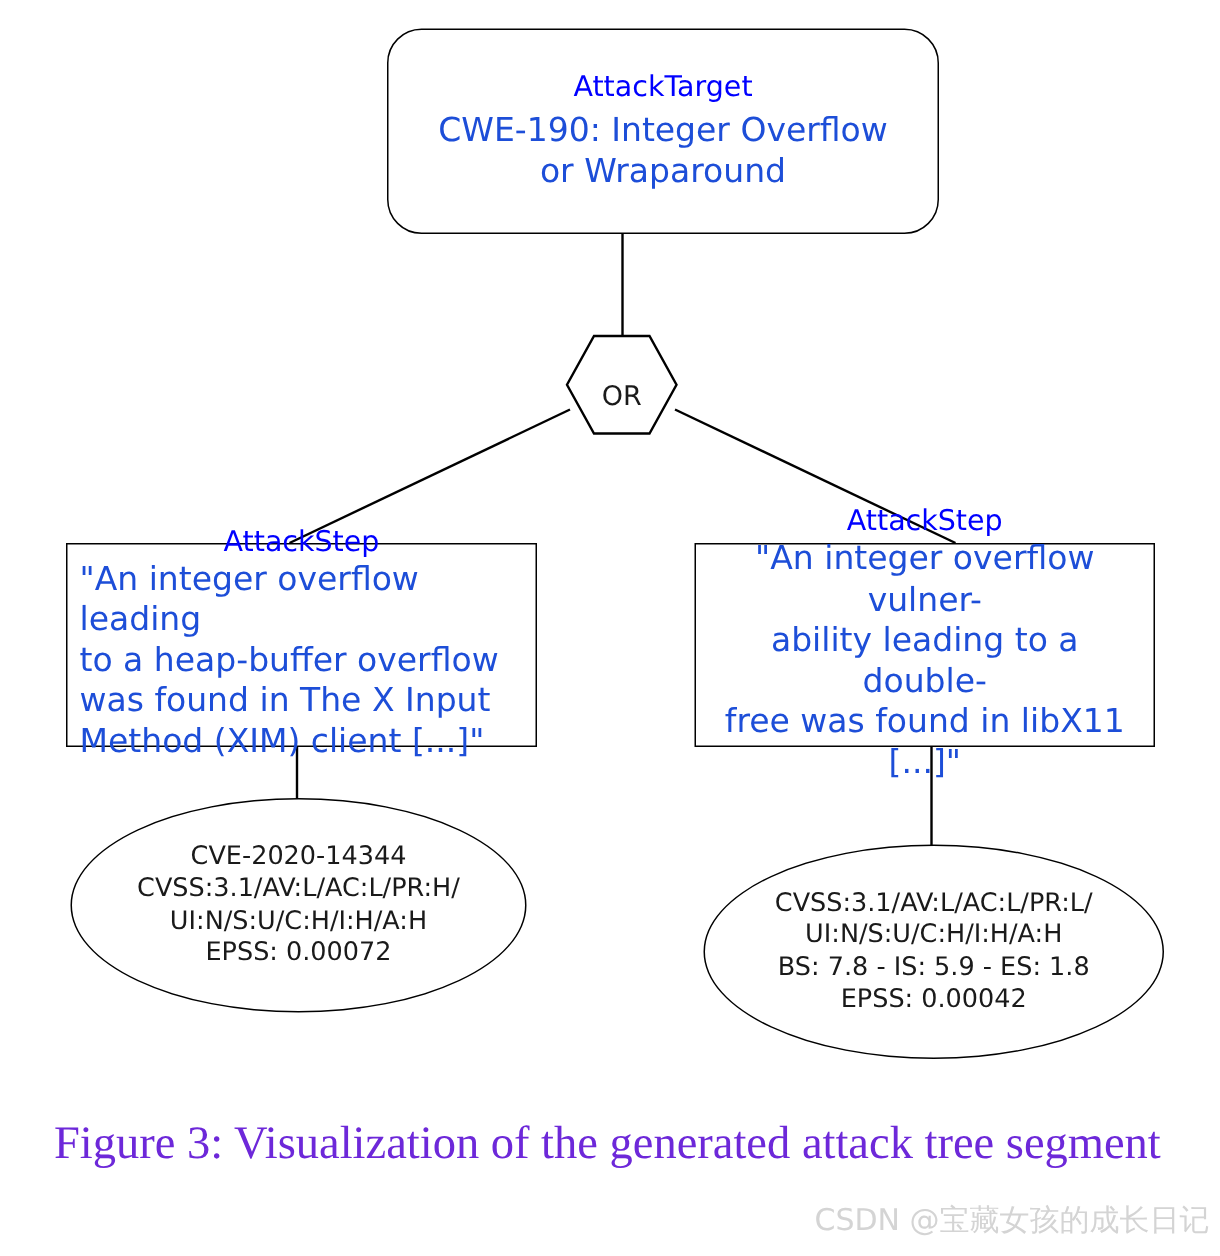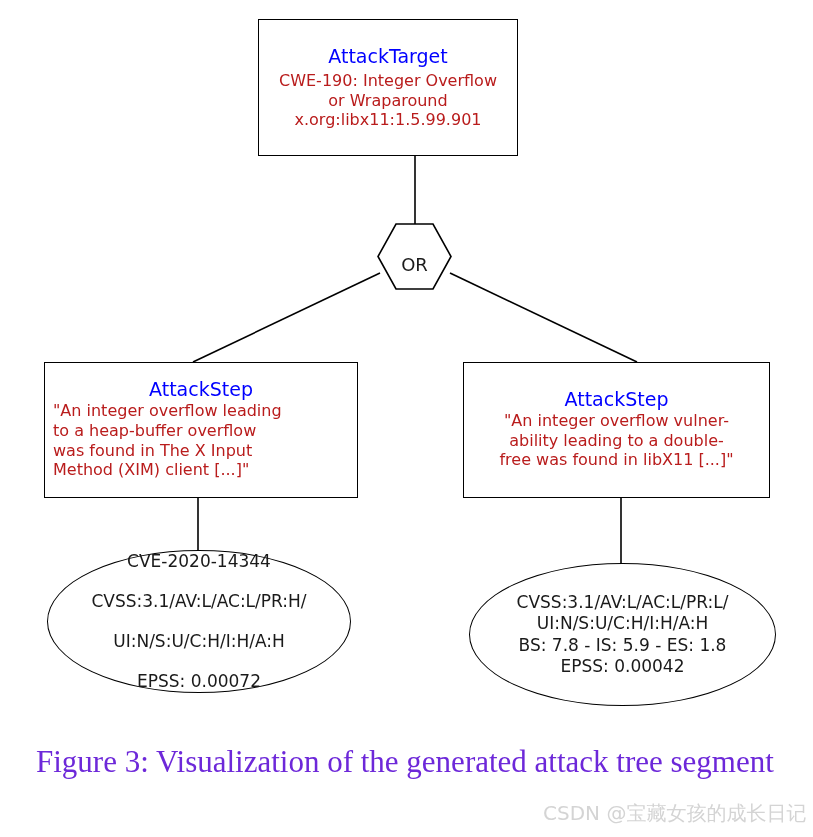--- a/index.html
+++ b/index.html
@@ -50,33 +50,34 @@
     justify-content: center;
     color: #1a1a1a;
   }
   .node-type {
     color: #0000ff;
     font-size: 19px;
     line-height: 1.22;
     white-space: nowrap;
   }
   .node-line {
-    font-size: 16px;
+    font-size: 22px;
     line-height: 1.23;
     white-space: pre-line;
-    color: #b91c1c;
+    color: #1d4ed8;
   }
 
   
   #node-attack-target {
     left: 258px;
     top: 19px;
-    width: 260px;
+    width: 368px;
     height: 137px;
     padding: 4px 6px;
+    border-radius: 23px;
   }
   #node-attack-target .node-type { margin-bottom: 3px; }
 
   #node-attack-step-left {
     left: 44px;
     top: 362px;
     width: 314px;
     height: 136px;
     padding: 3px 8px 5px 8px;
     align-items: stretch;
@@ -130,24 +131,23 @@
     color: #1a1a1a;
   }
   .node-ellipse .ell-line {
     font-size: 17px;
     line-height: 1.26;
     white-space: nowrap;
   }
 
   #node-vuln-left {
     left: 47px;
-    top: 550px;
+    top: 532px;
     width: 304px;
     height: 143px;
-    justify-content: space-between;
   }
   #node-vuln-right {
     left: 469px;
     top: 563px;
     width: 307px;
     height: 143px;
   }
 
   
   #figure-caption {
@@ -188,21 +188,20 @@
 
     <line x1="621" y1="498" x2="621" y2="566"></line>
 
     <polygon points="396,224 433,224 451,256.5 433,289 396,289 378,256.5"></polygon>
   </svg>
 
   <div class="node-box" id="node-attack-target">
     <div class="node-type">AttackTarget</div>
     <div class="node-line">CWE-190: Integer Overflow
 or Wraparound</div>
-    <div class="node-line">x.org:libx11:1.5.99.901</div>
   </div>
 
   <div id="node-operator-or">
     <div class="op-label">OR</div>
   </div>
 
   <div class="node-box" id="node-attack-step-left">
     <div class="node-type">AttackStep</div>
     <div class="node-line">"An integer overflow leading
 to a heap-buffer overflow

